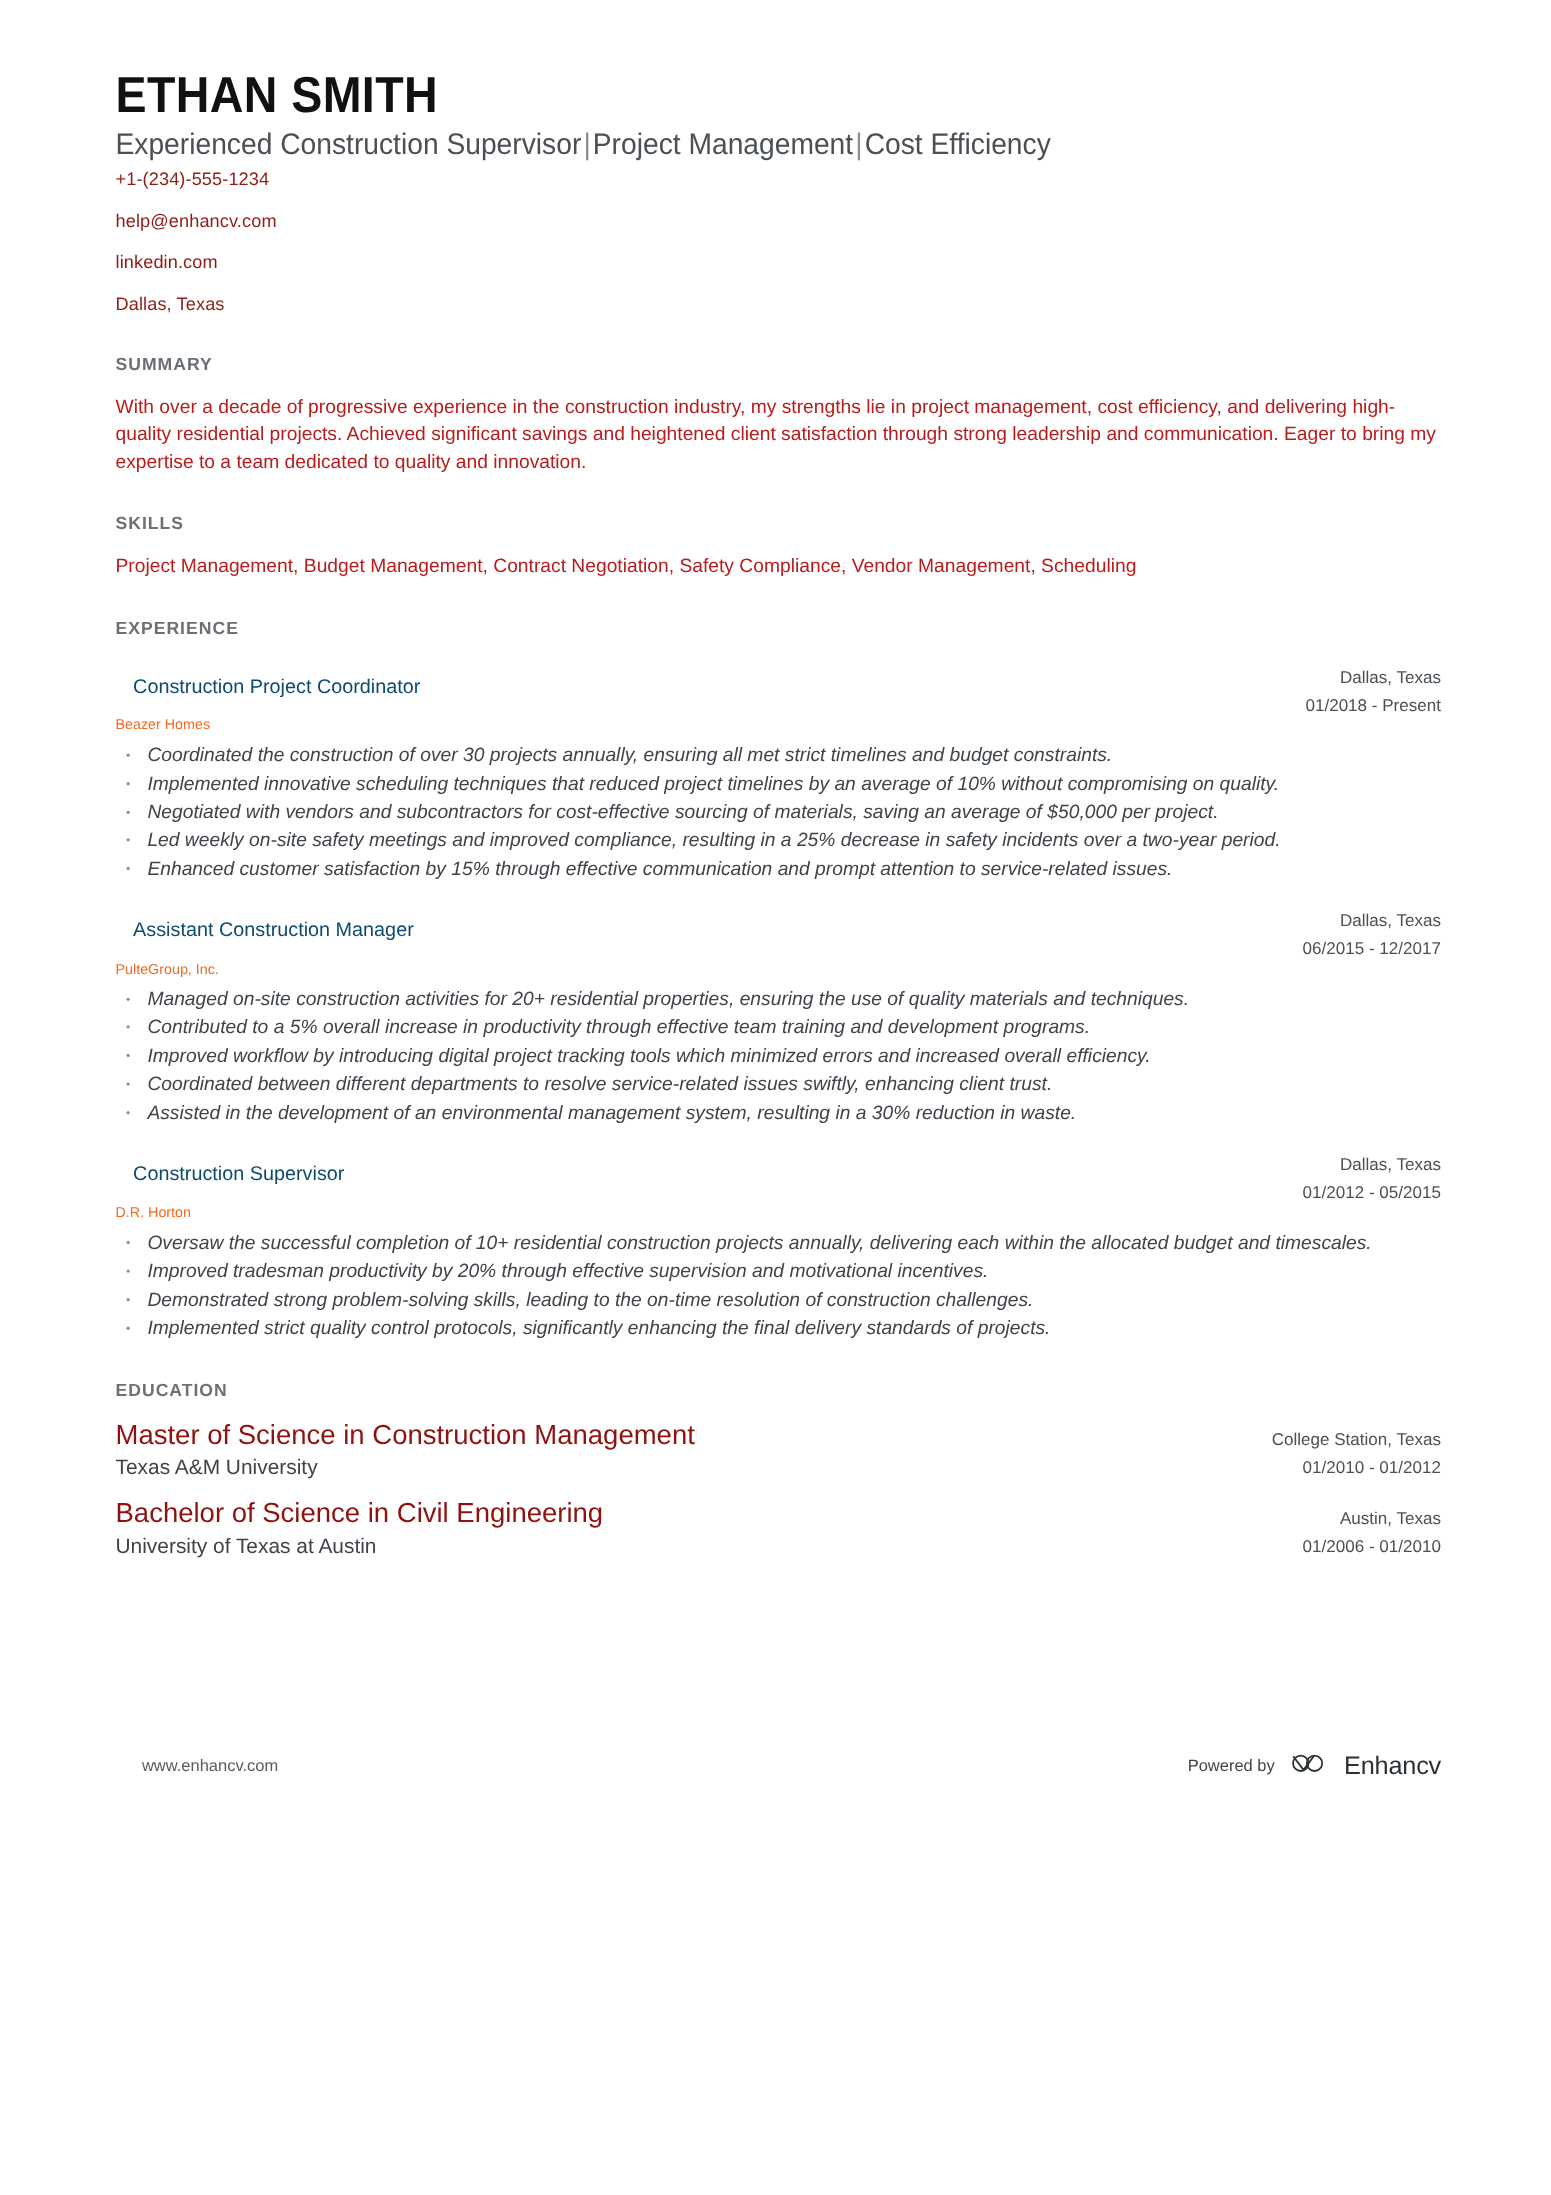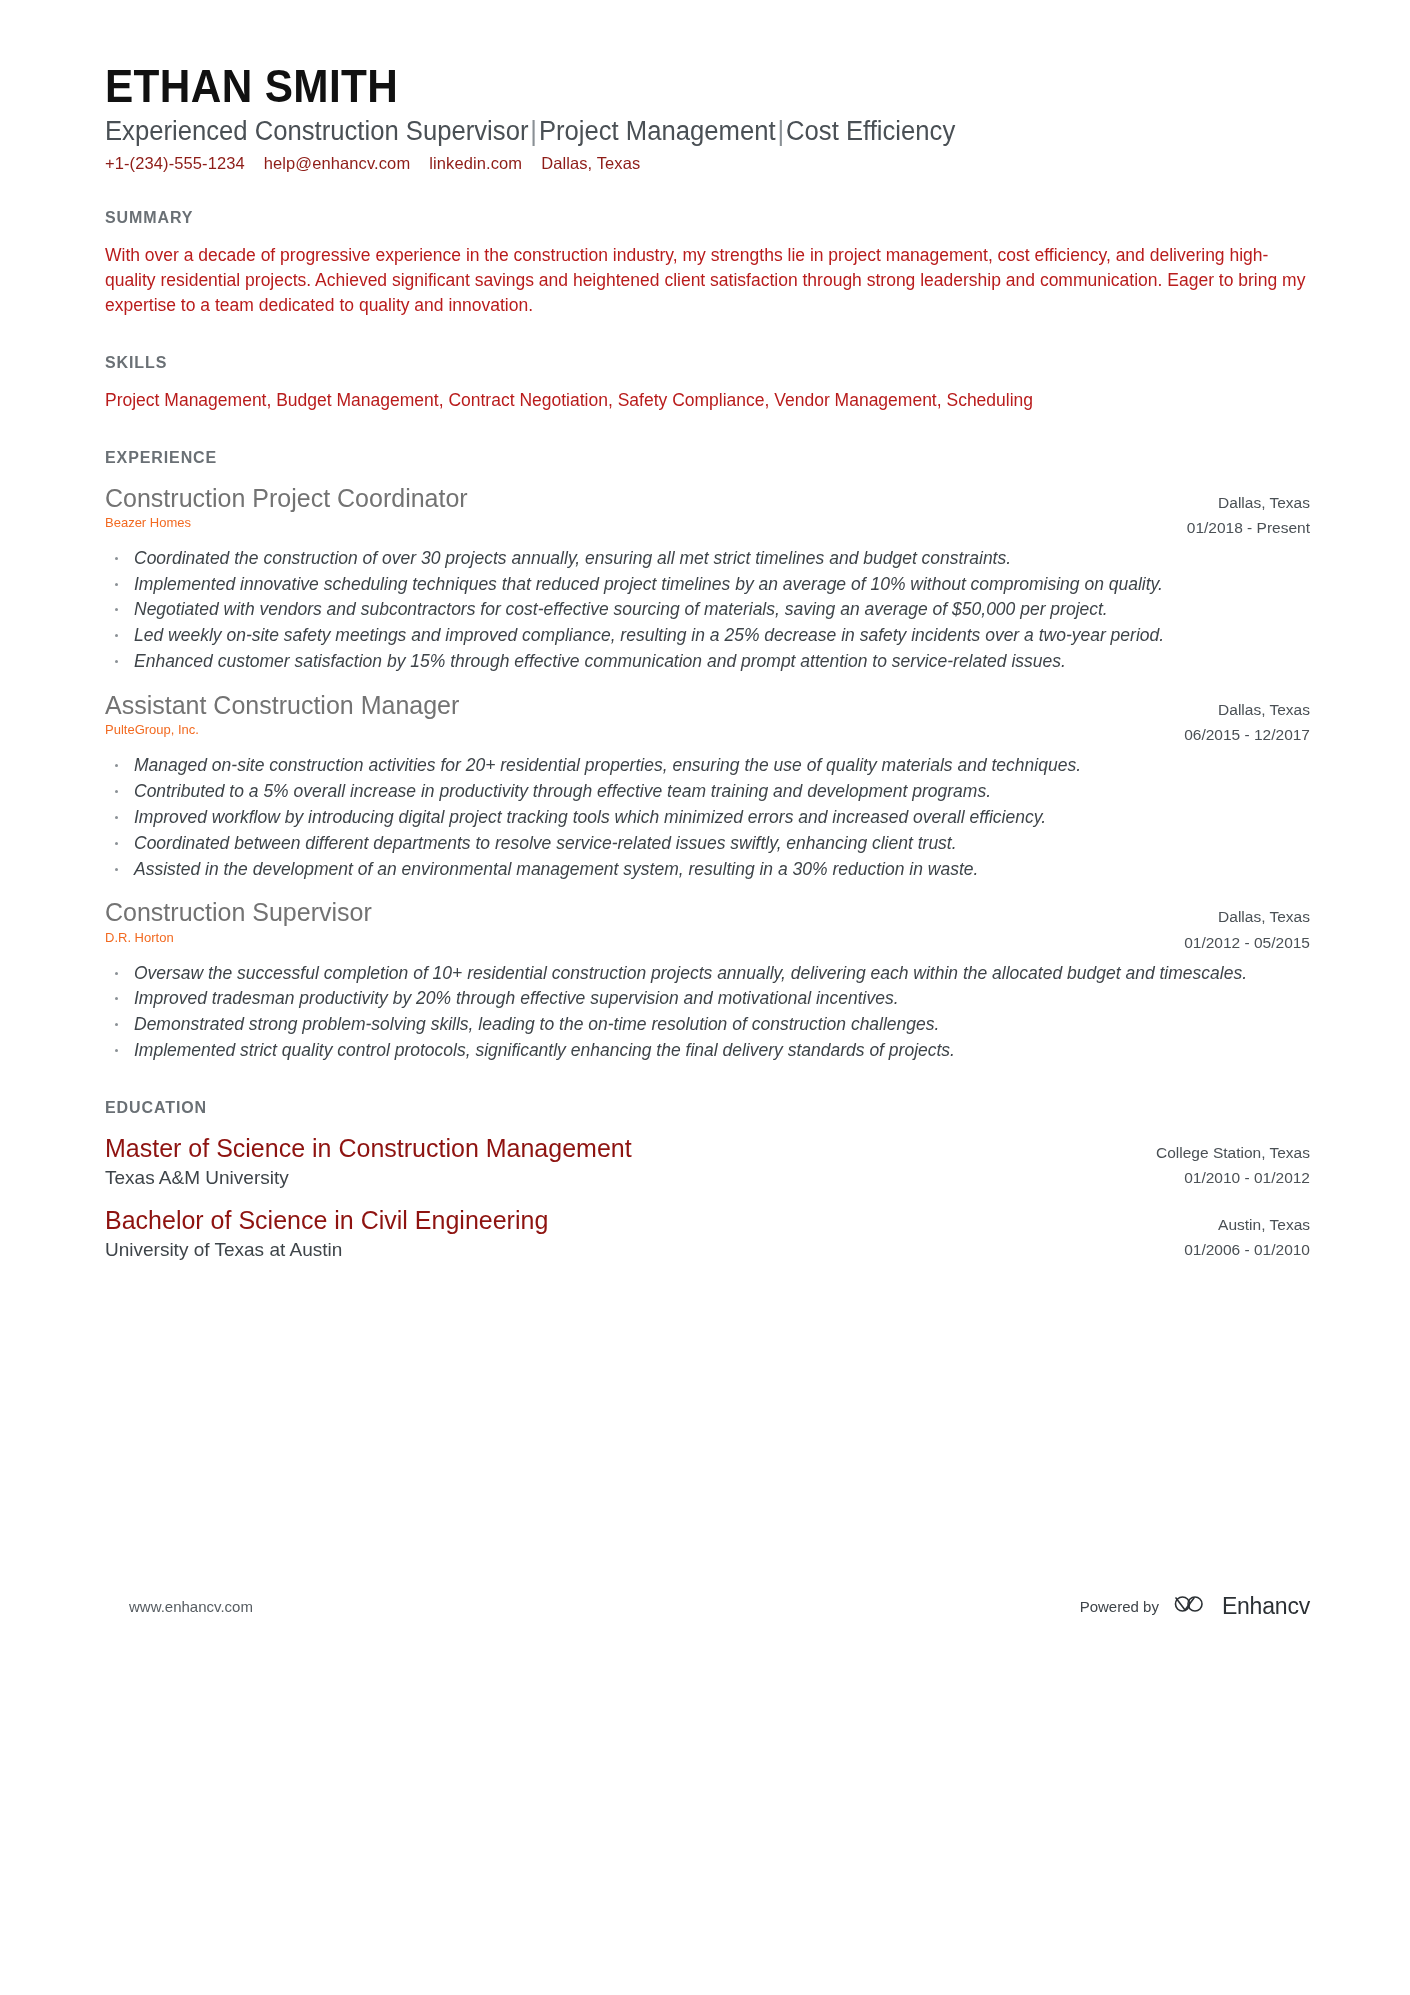--- a/index.html
+++ b/index.html
@@ -47,20 +47,21 @@
     padding: 0 2px;
   }
   .contact-row {
     display: flex;
     align-items: baseline;
     gap: 19px;
     font-size: 16.5px;
     color: #8e1c17;
     letter-spacing: 0.1px;
     margin-bottom: 4px;
+    flex-direction: column;
   }
   .contact-item { white-space: nowrap; }
 
   
   .section { margin-top: 36px; }
   .section-title {
     font-size: 16px;
     font-weight: 700;
     letter-spacing: 0.9px;
     color: #6a7075;
@@ -82,25 +83,25 @@
     align-items: flex-start;
   }
   .entry-left { flex: 1 1 auto; min-width: 0; }
   .entry-right {
     flex: 0 0 auto;
     text-align: right;
     padding-top: 7px;
     padding-left: 20px;
   }
   .entry-title {
-    font-size: 25px;
+    font-size: 18px;
     font-weight: 400;
-    color: #737373;
+    color: #0c4a6e;
     line-height: 1.25;
-    margin: 0;
+    margin: 16px;
   }
   .entry-sub {
     font-size: 13px;
     font-weight: 400;
     color: #f26a21;
     line-height: 1.3;
     margin-top: 1px;
   }
   .meta-line {
     font-size: 15.5px;

